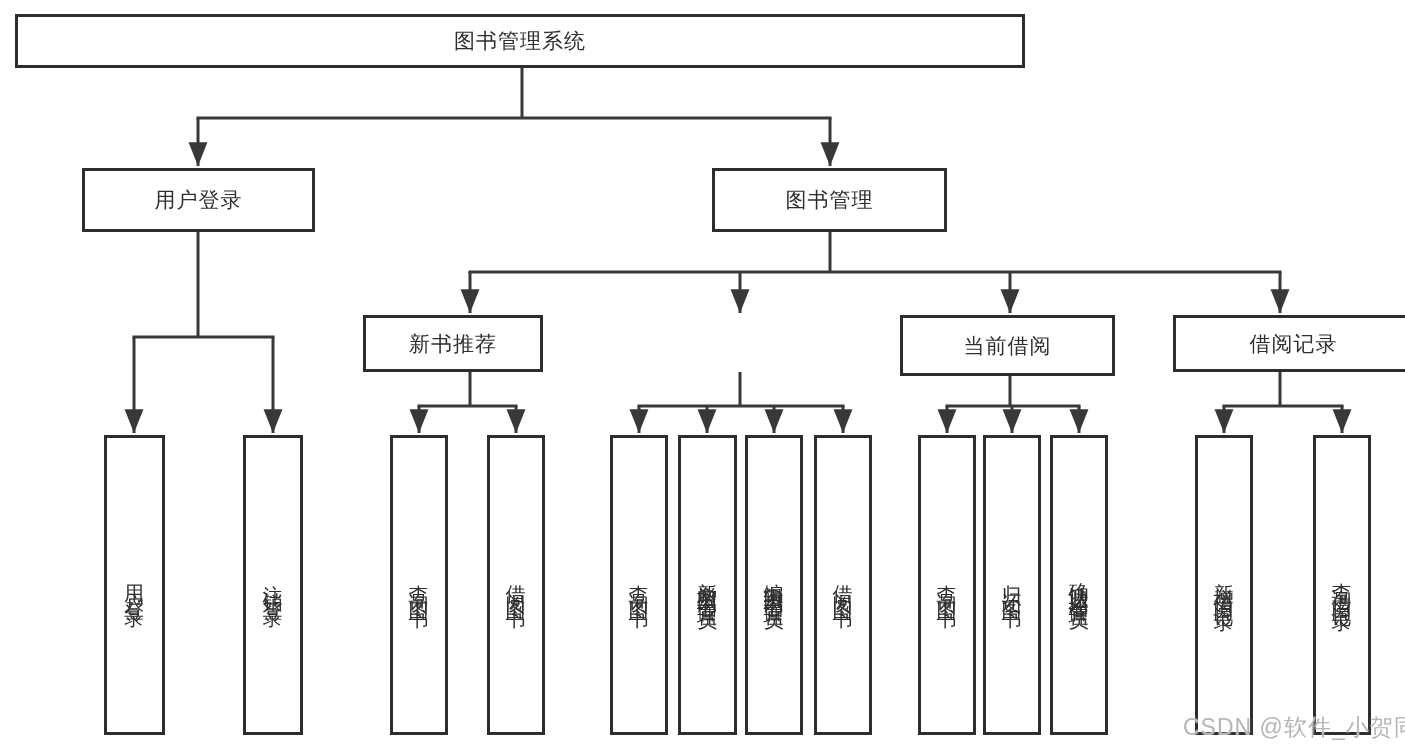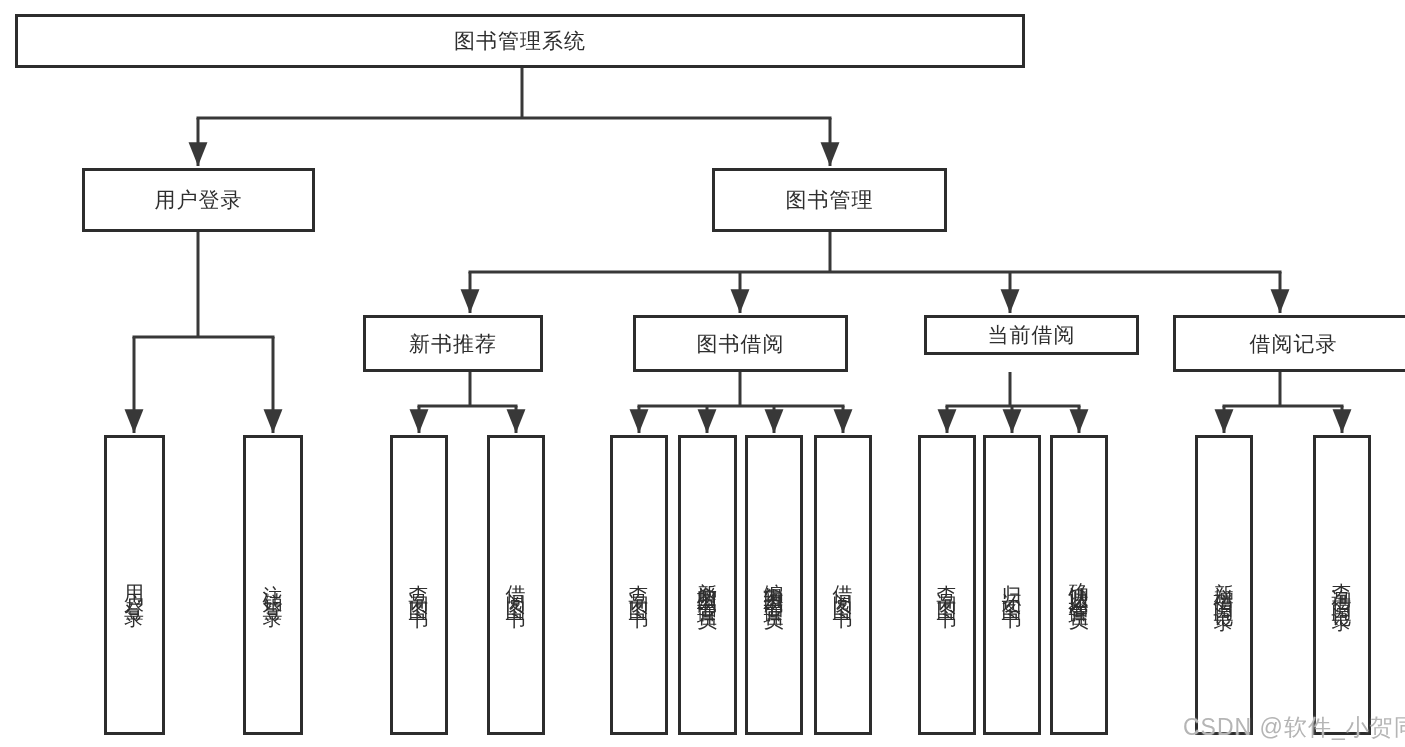--- a/index.html
+++ b/index.html
@@ -113,24 +113,21 @@
   <div class="box" style="left:82px; top:168px; width:233px; height:64px;">
     <span>用户登录</span>
   </div>
   <div class="box" style="left:712px; top:168px; width:235px; height:64px;text-align:right;">
     <span>图书管理</span>
   </div>
 
   <div class="box" style="left:363px; top:315px; width:180px; height:57px;">
     <span>新书推荐</span>
   </div>
-  <div class="box" style="left:633px; top:315px; width:215px; height:57px;">
-    <span>图书借阅</span>
-  </div>
-  <div class="box" style="left:924px; top:315px; width:215px; height:40px;">
+  <div class="box" style="left:900px; top:315px; width:215px; height:61px;">
     <span>当前借阅</span>
   </div>
   <div class="box" style="left:1173px; top:315px; width:241px; height:57px;">
     <span>借阅记录</span>
   </div>
 
   <div class="box" style="left:104px; top:435px; width:61px; height:300px;">
     <span class="vtext">用户登录</span>
   </div>
   <div class="box" style="left:243px; top:435px; width:60px; height:300px;">

